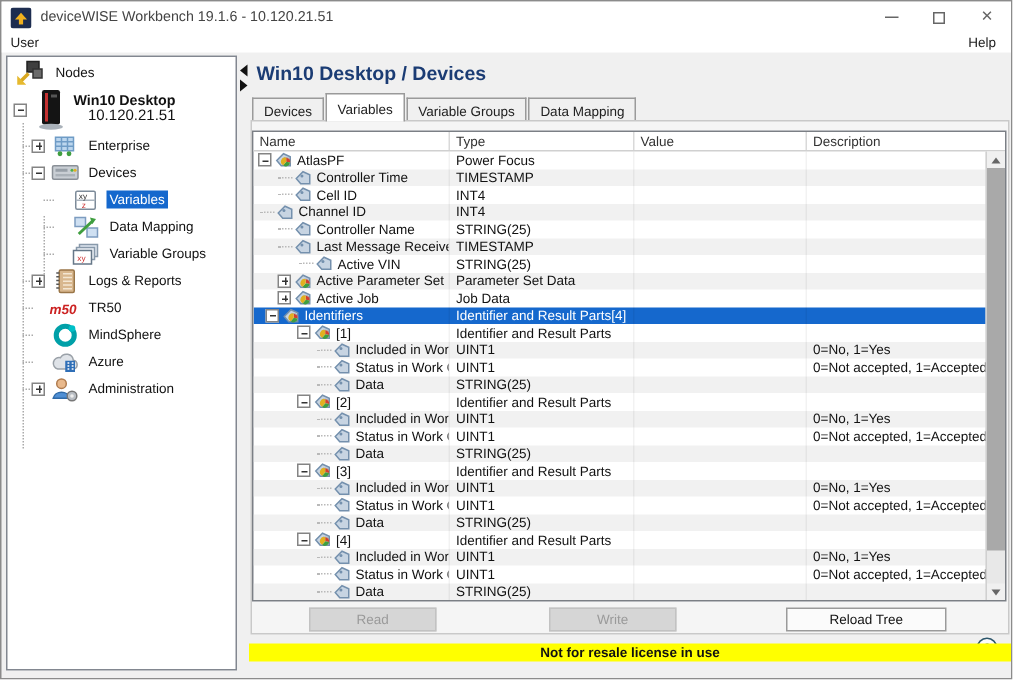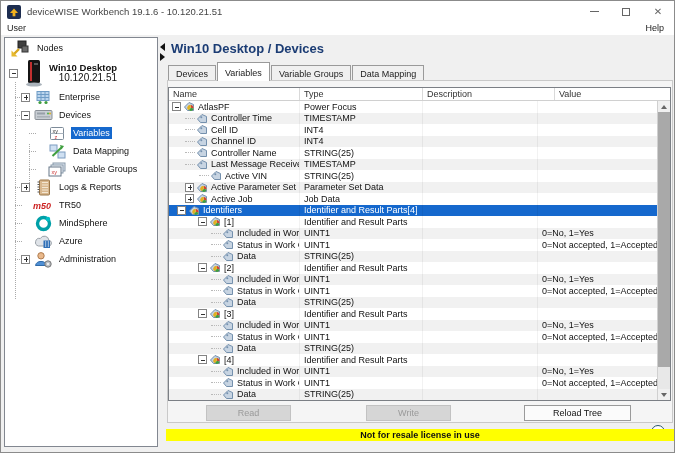--- a/index.html
+++ b/index.html
@@ -290,22 +290,22 @@
     <div class="tab">Variable Groups</div>
     <div class="tab">Data Mapping</div>
   </div>
 
   <div class="tabpage"></div>
 
   <div class="vtable">
     <div class="thead">
       <div class="th" style="width:131px;">Name</div>
       <div class="th" style="width:123px;">Type</div>
+      <div class="th" style="width:115px;">Value</div>
       <div class="th" style="flex:1;">Description</div>
-      <div class="th" style="width:115px;">Value</div>
     </div>
     <div class="tbody" id="table-body">
         <div class="trow">
           <div class="td td-name" style="width: 131px; padding-left: 3px;">
             <div class="row-exp">
               <div class="expander"></div>
             </div>
             <span class="row-icon">
               <svg width="12" height="11">
                 <path d="M1.5 6 L6 1.5 L10.5 3.5 L10.5 9.5 L4.5 9.5 Z" fill="#c7d4e2" stroke="#7490ad"></path>
@@ -345,21 +345,21 @@
                 <circle cx="5.3" cy="4.3" r="1" fill="#7490ad"></circle>
               </svg>
             </span>
             <span>Cell ID</span>
           </div>
           <div class="td td-type" style="width: 123px;">INT4</div>
           <div class="td td-value" style="width: 115px;"></div>
           <div class="td td-desc" style="width: 121px;"></div>
         </div>
         <div class="trow stripe">
-          <div class="td td-name" style="width: 131px; padding-left: 16px;">
+          <div class="td td-name" style="width: 131px; padding-left: 4px;">
             <div class="row-exp stub"></div>
             <span class="row-icon">
               <svg width="12" height="11">
                 <path d="M1.5 6 L6 1.5 L10.5 3.5 L10.5 9.5 L4.5 9.5 Z" fill="#c7d4e2" stroke="#7490ad"></path>
                 <circle cx="5.3" cy="4.3" r="1" fill="#7490ad"></circle>
               </svg>
             </span>
             <span>Channel ID</span>
           </div>
           <div class="td td-type" style="width: 123px;">INT4</div>

